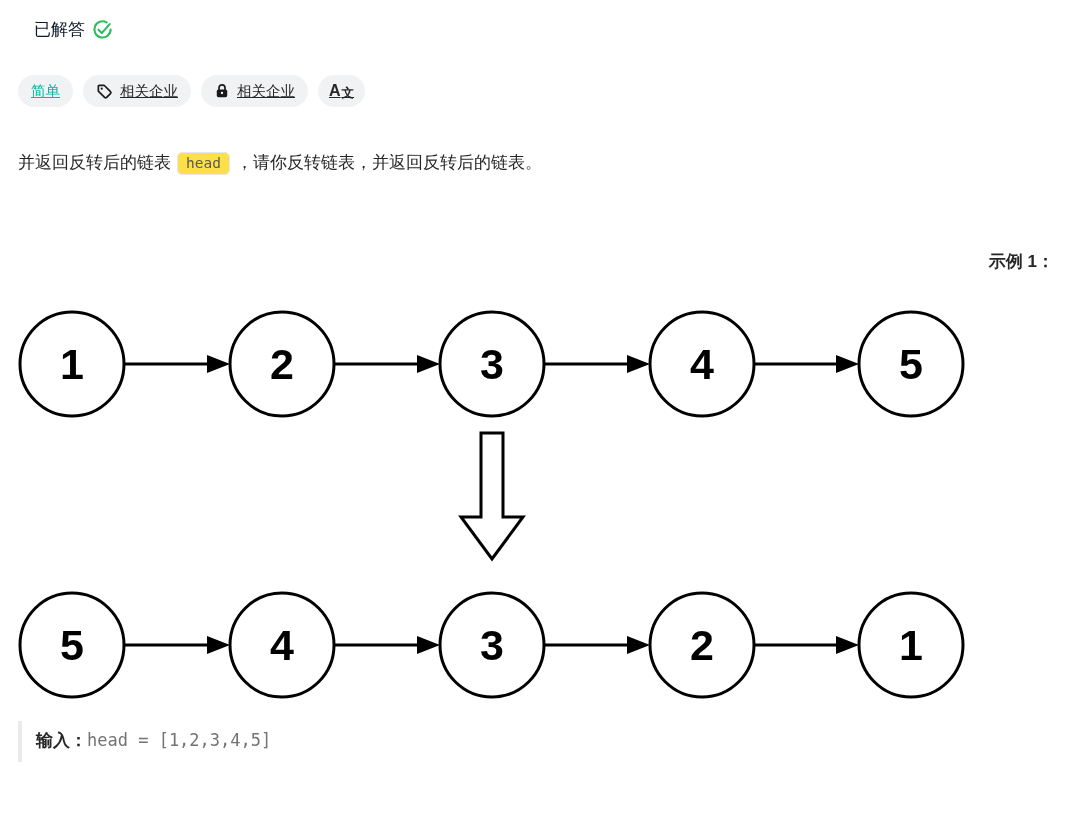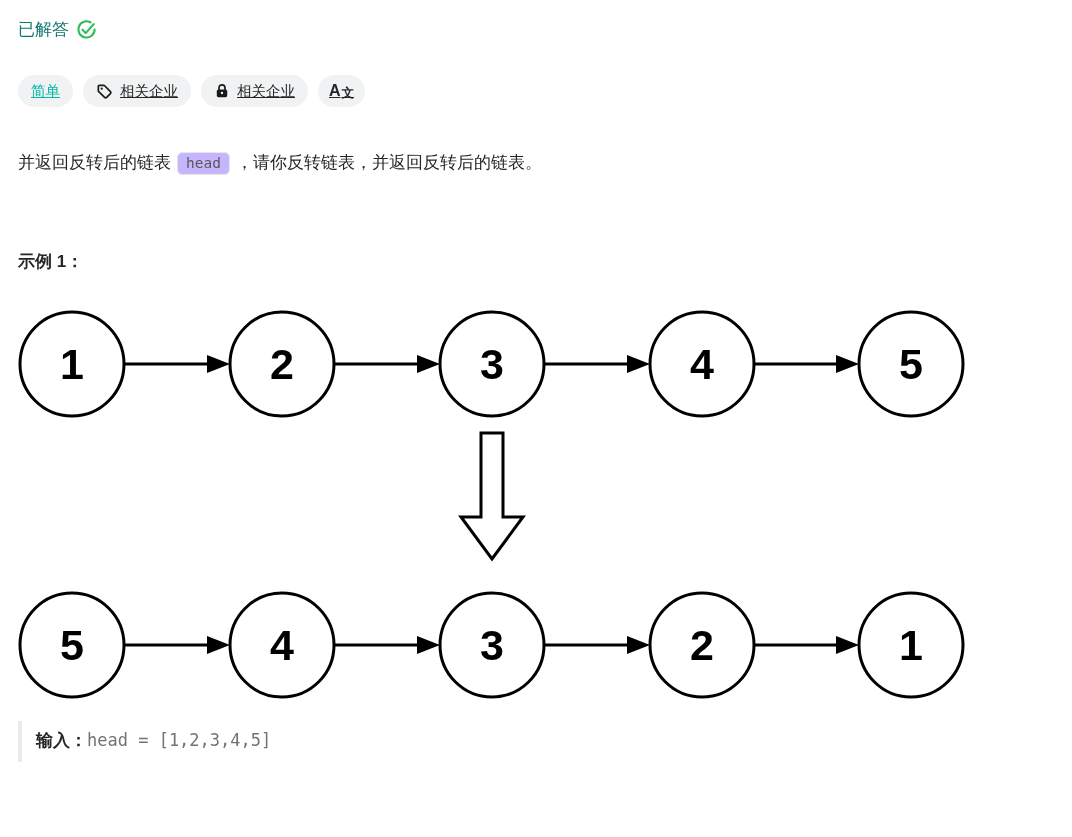--- a/index.html
+++ b/index.html
@@ -25,21 +25,22 @@
     color: #1a1a1a;
     line-height: 1.35;
     letter-spacing: 0.2px;
   }
   .solved {
     display: flex;
     align-items: center;
     gap: 7px;
     margin-top: 8px;
     font-size: 17px;
-    color: #0f766e;
+    color: #0f172a;
+    margin-left: 16px;
   }
   .solved svg { display: block; }
 
   
   .tags-row {
     display: flex;
     align-items: center;
     gap: 10px;
     margin-top: 34px;
   }
@@ -69,33 +70,34 @@
   .desc {
     margin-top: 42px;
     font-size: 17px;
     line-height: 1.6;
     color: #262626;
   }
   .inline-code {
     font-family: "DejaVu Sans Mono", "Liberation Mono", monospace;
     font-size: 14.5px;
     color: #595959;
-    background: #c4b5fd;
+    background: #fde047;
     border: 1px solid #e7e7e7;
     border-radius: 6px;
     padding: 2px 8px 3px 8px;
     margin: 0 6px 0 6px;
   }
 
   
   .example-heading {
     margin-top: 74px;
     font-size: 17px;
     font-weight: 700;
     color: #262626;
+    text-align: right;
   }
 
   
   .diagram-wrap { margin-top: 36px; }
   .diagram-wrap svg { display: block; }
 
   
   .example-block {
     margin-top: 20px;
     margin-left: 0;

